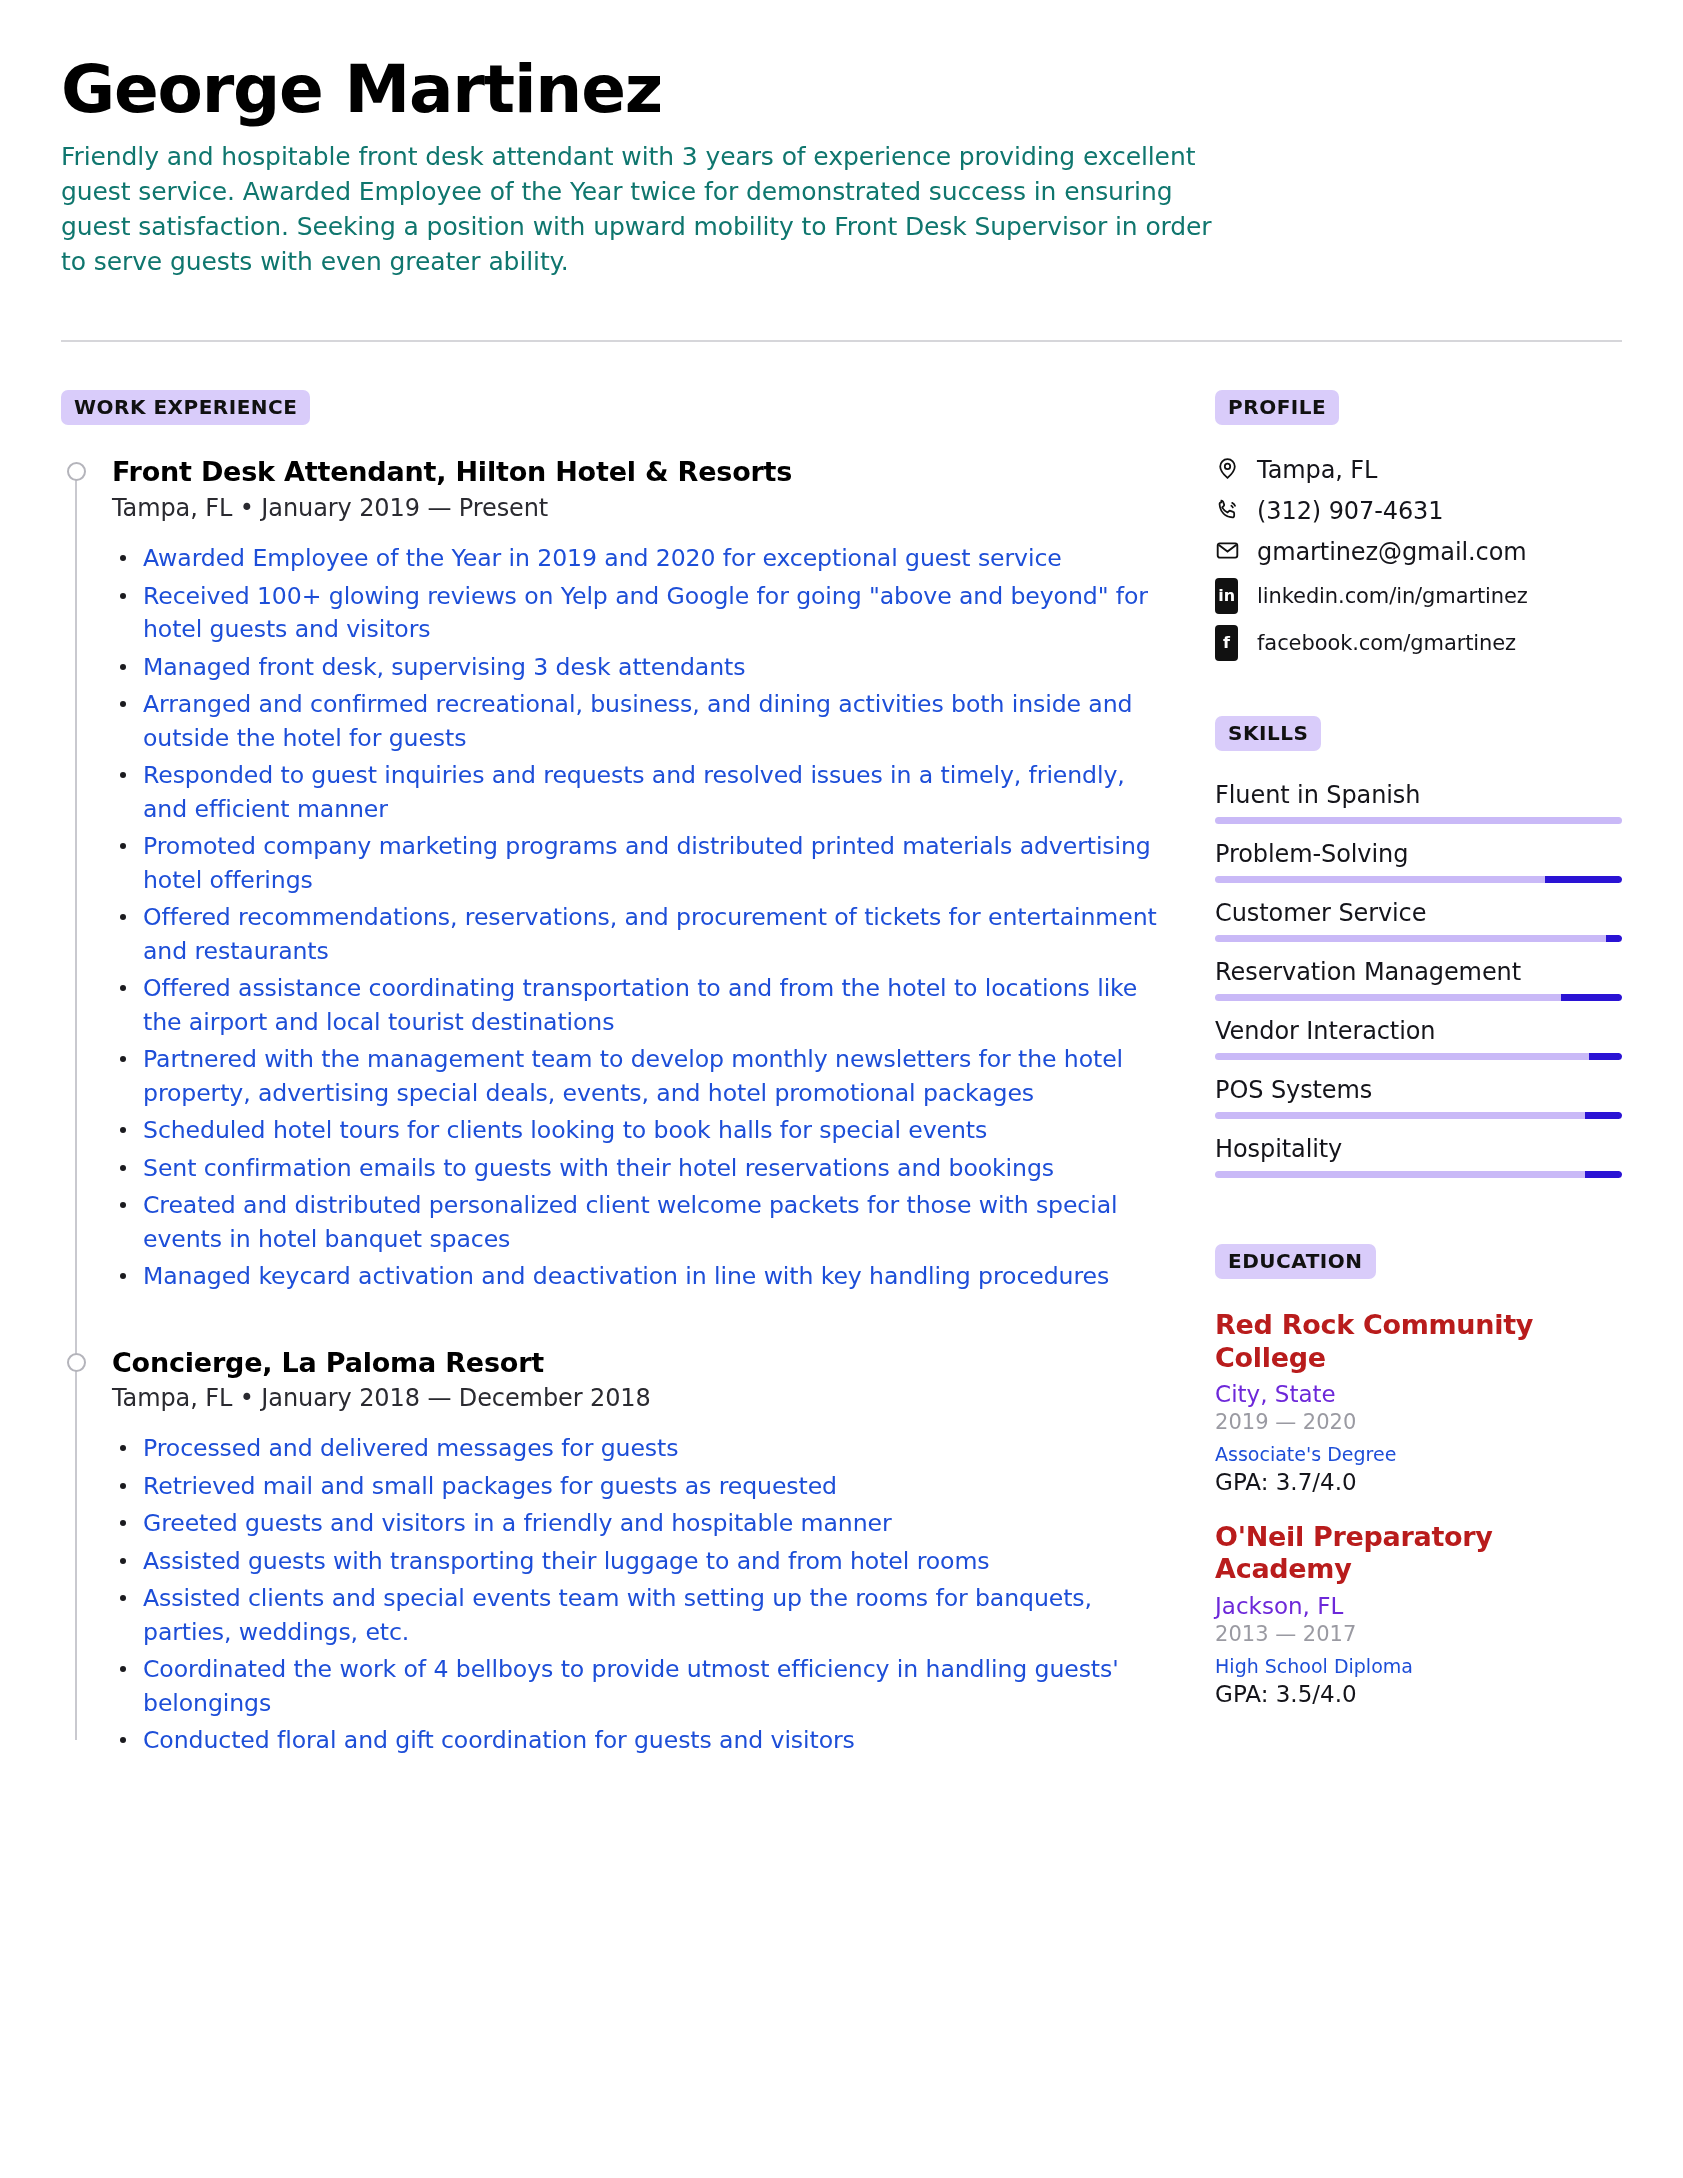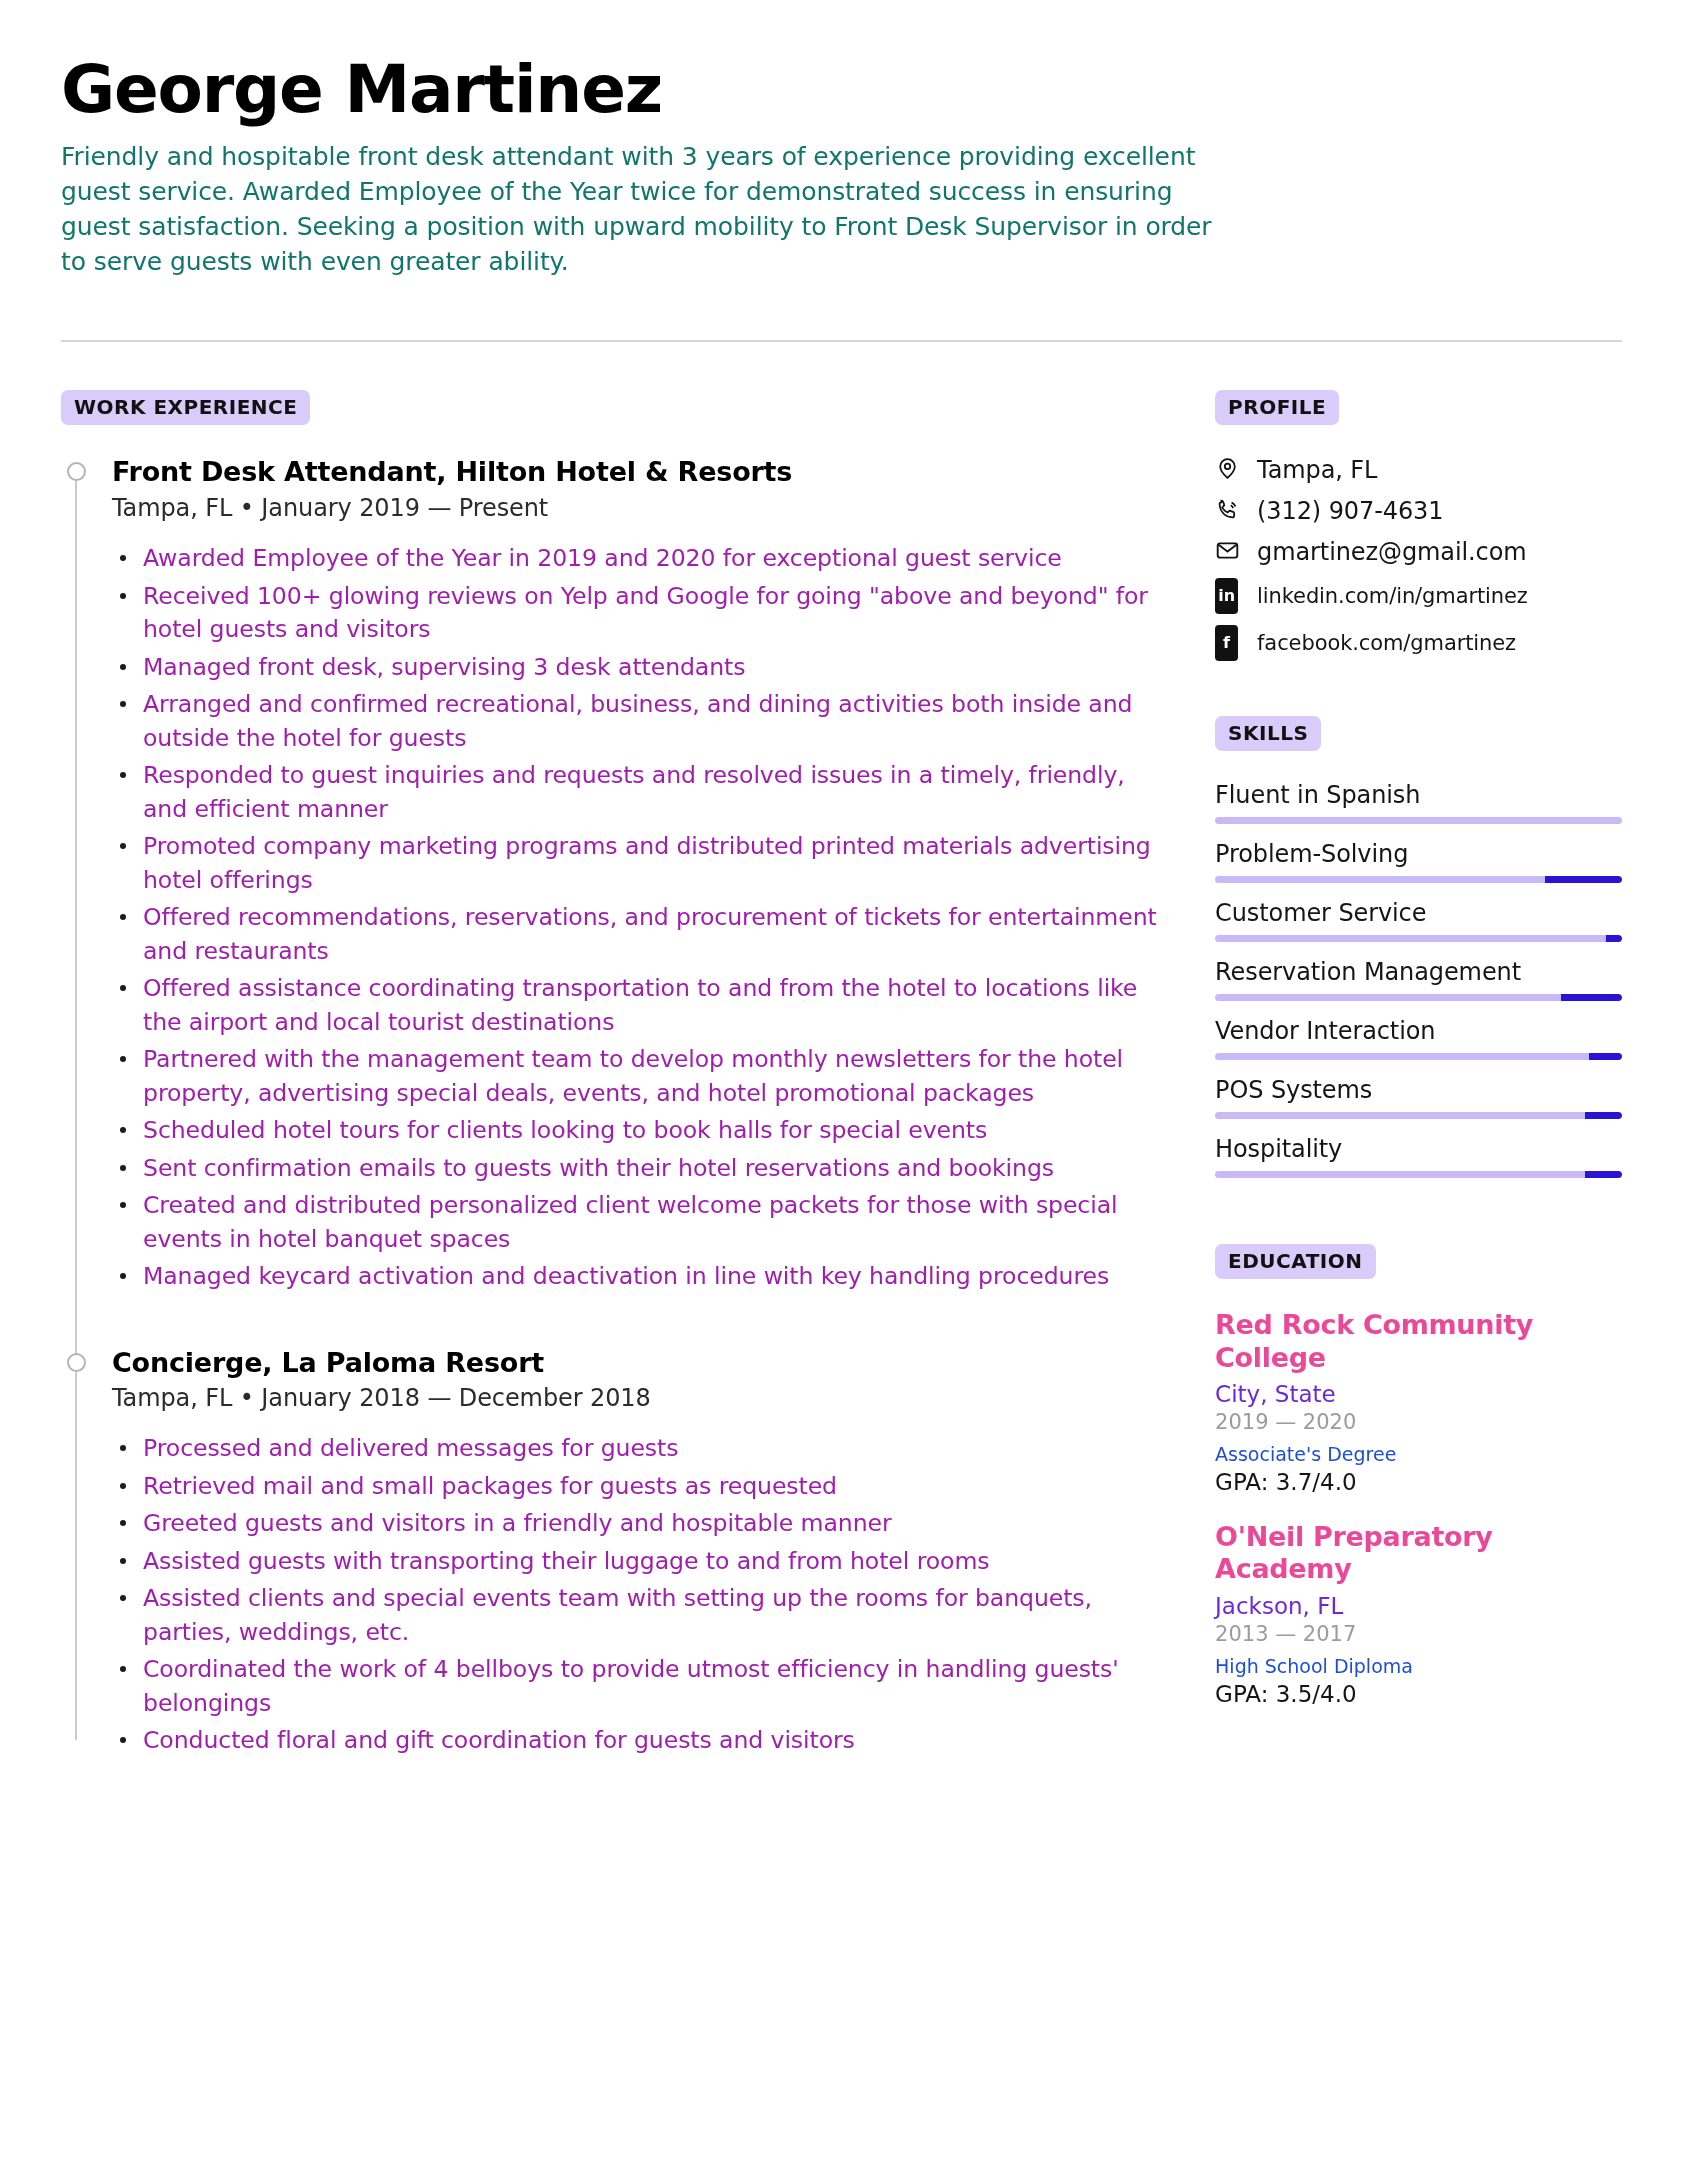--- a/index.html
+++ b/index.html
@@ -56,21 +56,21 @@
     font-size:27px; font-weight:700; color:#000;
     letter-spacing:-0.2px; line-height:1.25; margin-bottom:5px;
   }
   .job-meta {
     font-size:24px; color:#2a2a30; letter-spacing:-0.1px;
     margin-bottom:20px;
   }
   .bullets { list-style:none; }
   .bullets li {
     position:relative; padding-left:31px;
-    font-size:23.6px; line-height:1.42; color:#a21caf;
+    font-size:23.6px; line-height:1.42; color:#1d4ed8;
     margin-bottom:4px; letter-spacing:-0.1px;
   }
   .bullets li:before {
     content:""; position:absolute; left:8px; top:13px;
     width:6px; height:6px; border-radius:50%; background:#1b1b1f;
   }
   .job-gap { height:42px; }
 
   
   .contact-list { list-style:none; margin-top:14px; }
@@ -109,21 +109,21 @@
     background:#c9b9f7; overflow:hidden; width:100%;
   }
   .skill-fill {
     position:absolute; top:0; right:0; height:100%;
     background:#2a13d4; border-radius:0 4px 4px 0;
   }
 
   
   .edu { margin-bottom:26px; }
   .edu-school {
-    font-size:27px; font-weight:700; color:#ec4899;
+    font-size:27px; font-weight:700; color:#b91c1c;
     line-height:1.2; letter-spacing:-0.3px; margin-bottom:7px;
   }
   .edu-place { font-size:23px; color:#6d28d9; margin-bottom:3px; }
   .edu-dates { font-size:21px; color:#9a9aa2; margin-bottom:9px; }
   .edu-degree { font-size:19px; color:#1d4ed8; margin-bottom:4px; }
   .edu-gpa { font-size:23px; color:#14141a; }
 
   .sec-gap-lg { height:44px; }
   .sec-gap-xl { height:50px; }
 </style>

